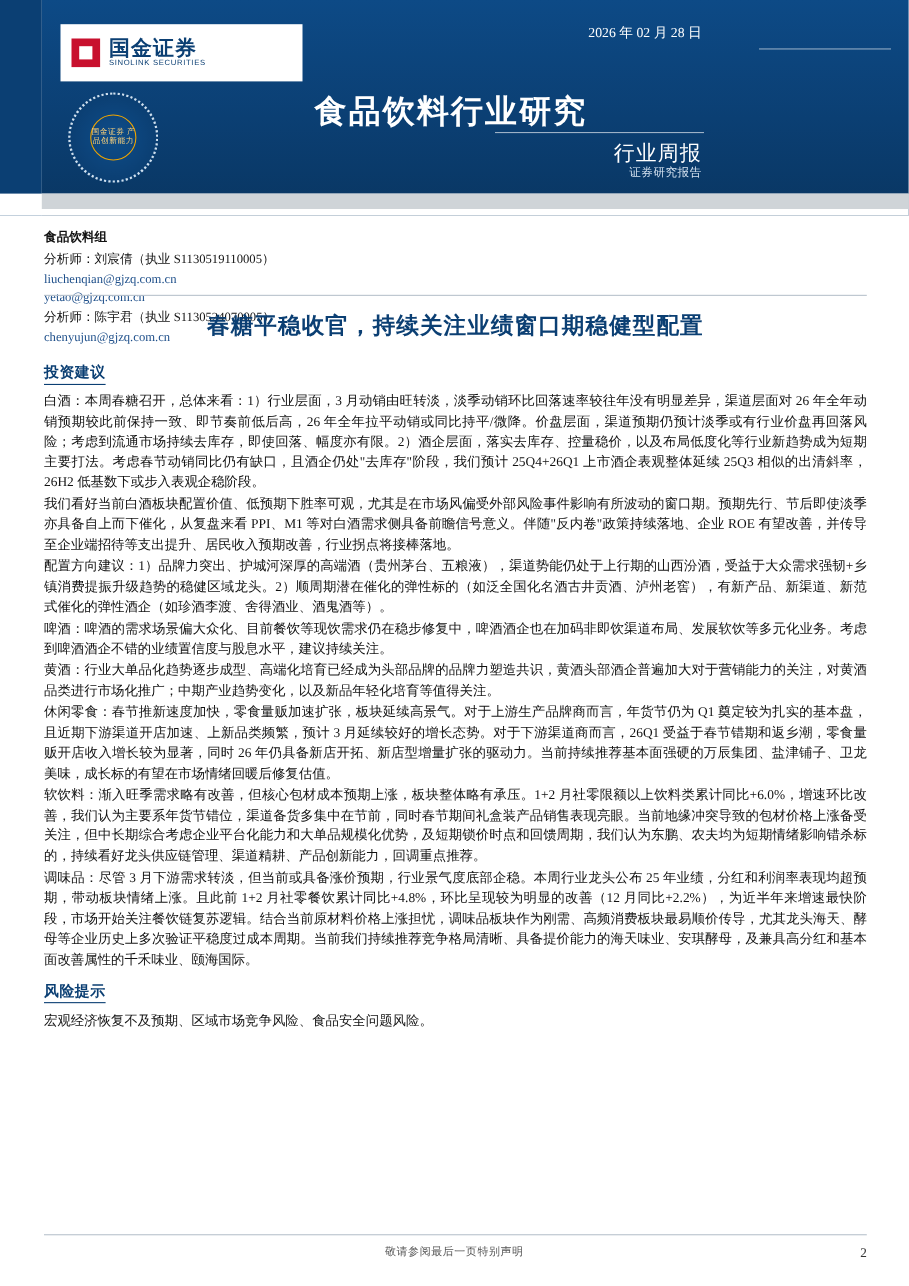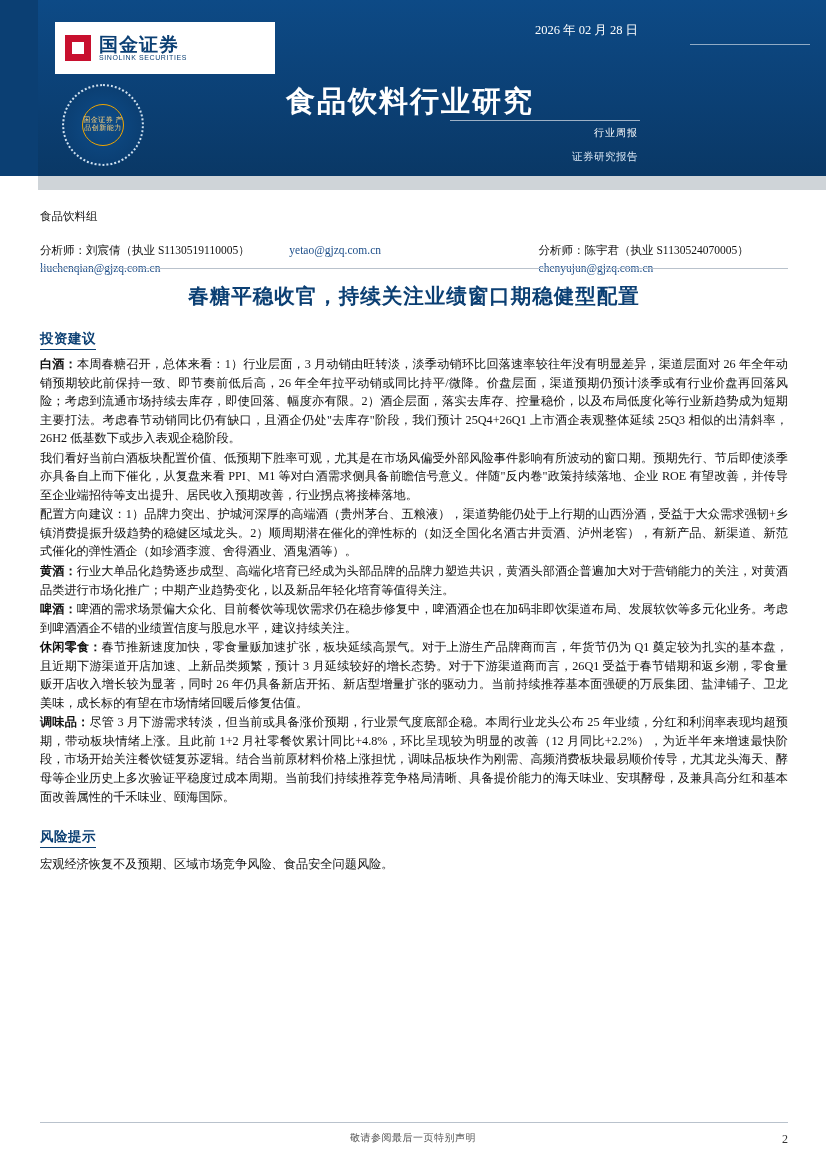--- a/index.html
+++ b/index.html
@@ -125,21 +125,21 @@
     top: 120px;
     width: 190px;
     height: 1px;
     background: rgba(255,255,255,0.6);
   }
   .header-doctype {
     position: absolute;
     right: 26px;
     top: 126px;
     color: #ffffff;
-    font-size: 10px;
+    font-size: 19px;
     letter-spacing: 1px;
   }
   .header-subtype {
     position: absolute;
     right: 26px;
     top: 150px;
     color: #d7e4f2;
     font-size: 10.5px;
     letter-spacing: 0.5px;
   }
@@ -191,26 +191,27 @@
   .analysts {
     position: absolute;
     left: 40px;
     top: 208px;
     width: 748px;
     font-size: 11.5px;
     line-height: 1.55;
     color: #111111;
   }
   .analysts .group-name {
-    font-weight: normal;
+    font-weight: bold;
     font-size: 11.5px;
-    margin-bottom: 16px;
+    margin-bottom: 2px;
   }
   .analyst-cols {
     display: flex;
+    flex-direction: column;
   }
   .analyst-col {
     width: 33.33%;
     box-sizing: border-box;
     padding-right: 8px;
   }
   .analyst-name {
     color: #111111;
   }
   .analyst-mail {
@@ -257,21 +258,21 @@
   }
   .para {
     font-size: 12.2px;
     line-height: 1.52;
     text-align: justify;
     color: #111111;
     margin: 1px 0 1px 0;
     text-indent: 0;
   }
   .para b.lead {
-    font-weight: bold;
+    font-weight: normal;
   }
   .risk-para {
     font-size: 12.2px;
     line-height: 1.55;
     margin-top: 3px;
   }
 
   
   .footer-rule {
     position: absolute;
@@ -358,31 +359,34 @@
   <div class="para">
     <b class="lead">白酒：</b><span>本周春糖召开，总体来看：1）行业层面，3 月动销由旺转淡，淡季动销环比回落速率较往年没有明显差异，渠道层面对 26 年全年动销预期较此前保持一致、即节奏前低后高，26 年全年拉平动销或同比持平/微降。价盘层面，渠道预期仍预计淡季或有行业价盘再回落风险；考虑到流通市场持续去库存，即使回落、幅度亦有限。2）酒企层面，落实去库存、控量稳价，以及布局低度化等行业新趋势成为短期主要打法。考虑春节动销同比仍有缺口，且酒企仍处"去库存"阶段，我们预计 25Q4+26Q1 上市酒企表观整体延续 25Q3 相似的出清斜率，26H2 低基数下或步入表观企稳阶段。</span>
   </div>
   <div class="para">
     <b class="lead"></b><span>我们看好当前白酒板块配置价值、低预期下胜率可观，尤其是在市场风偏受外部风险事件影响有所波动的窗口期。预期先行、节后即使淡季亦具备自上而下催化，从复盘来看 PPI、M1 等对白酒需求侧具备前瞻信号意义。伴随"反内卷"政策持续落地、企业 ROE 有望改善，并传导至企业端招待等支出提升、居民收入预期改善，行业拐点将接棒落地。</span>
   </div>
   <div class="para">
     <b class="lead"></b><span>配置方向建议：1）品牌力突出、护城河深厚的高端酒（贵州茅台、五粮液），渠道势能仍处于上行期的山西汾酒，受益于大众需求强韧+乡镇消费提振升级趋势的稳健区域龙头。2）顺周期潜在催化的弹性标的（如泛全国化名酒古井贡酒、泸州老窖），有新产品、新渠道、新范式催化的弹性酒企（如珍酒李渡、舍得酒业、酒鬼酒等）。</span>
   </div>
   <div class="para">
+    <b class="lead">啤酒：</b><span>啤酒的需求场景偏大众化、目前餐饮等现饮需求仍在稳步修复中，啤酒酒企也在加码非即饮渠道布局、发展软饮等多元化业务。考虑到啤酒酒企不错的业绩置信度与股息水平，建议持续关注。</span>
+  </div>
+  <div class="para">
     <b class="lead">黄酒：</b><span>行业大单品化趋势逐步成型、高端化培育已经成为头部品牌的品牌力塑造共识，黄酒头部酒企普遍加大对于营销能力的关注，对黄酒品类进行市场化推广；中期产业趋势变化，以及新品年轻化培育等值得关注。</span>
   </div>
   <div class="para">
-    <b class="lead">啤酒：</b><span>啤酒的需求场景偏大众化、目前餐饮等现饮需求仍在稳步修复中，啤酒酒企也在加码非即饮渠道布局、发展软饮等多元化业务。考虑到啤酒酒企不错的业绩置信度与股息水平，建议持续关注。</span>
-  </div>
-  <div class="para">
     <b class="lead">休闲零食：</b><span>春节推新速度加快，零食量贩加速扩张，板块延续高景气。对于上游生产品牌商而言，年货节仍为 Q1 奠定较为扎实的基本盘，且近期下游渠道开店加速、上新品类频繁，预计 3 月延续较好的增长态势。对于下游渠道商而言，26Q1 受益于春节错期和返乡潮，零食量贩开店收入增长较为显著，同时 26 年仍具备新店开拓、新店型增量扩张的驱动力。当前持续推荐基本面强硬的万辰集团、盐津铺子、卫龙美味，成长标的有望在市场情绪回暖后修复估值。</span>
   </div>
   <div class="para">
+    <b class="lead">软饮料：</b><span>渐入旺季需求略有改善，但核心包材成本预期上涨，板块整体略有承压。1+2 月社零限额以上饮料类累计同比+6.0%，增速环比改善，我们认为主要系年货节错位，渠道备货多集中在节前，同时春节期间礼盒装产品销售表现亮眼。当前地缘冲突导致的包材价格上涨备受关注，但中长期综合考虑企业平台化能力和大单品规模化优势，及短期锁价时点和回馈周期，我们认为东鹏、农夫均为短期情绪影响错杀标的，持续看好龙头供应链管理、渠道精耕、产品创新能力，回调重点推荐。</span>
+  </div>
+  <div class="para">
     <b class="lead">调味品：</b><span>尽管 3 月下游需求转淡，但当前或具备涨价预期，行业景气度底部企稳。本周行业龙头公布 25 年业绩，分红和利润率表现均超预期，带动板块情绪上涨。且此前 1+2 月社零餐饮累计同比+4.8%，环比呈现较为明显的改善（12 月同比+2.2%），为近半年来增速最快阶段，市场开始关注餐饮链复苏逻辑。结合当前原材料价格上涨担忧，调味品板块作为刚需、高频消费板块最易顺价传导，尤其龙头海天、酵母等企业历史上多次验证平稳度过成本周期。当前我们持续推荐竞争格局清晰、具备提价能力的海天味业、安琪酵母，及兼具高分红和基本面改善属性的千禾味业、颐海国际。</span>
   </div>
 
-  <div class="section-head" style="margin-top:21px;">风险提示</div>
+  <div class="section-head" style="margin-top:10px;">风险提示</div>
   <div class="para risk-para">宏观经济恢复不及预期、区域市场竞争风险、食品安全问题风险。</div>
 </div>
 
 <div class="footer-rule"></div>
 <div class="footer-note">敬请参阅最后一页特别声明</div>
 <div class="footer-page">2</div>
 
 </body></html>

